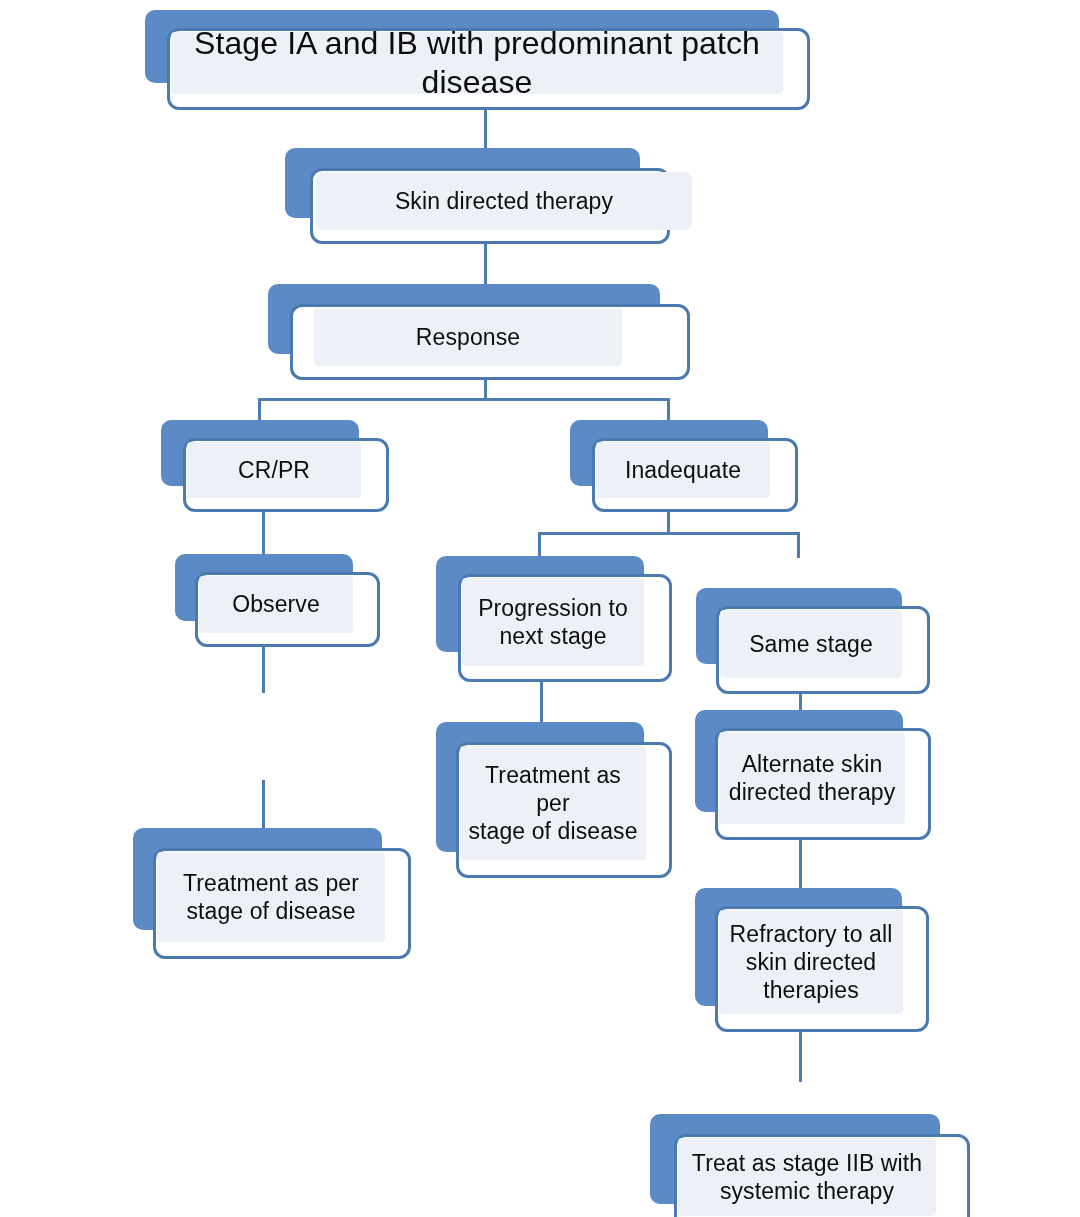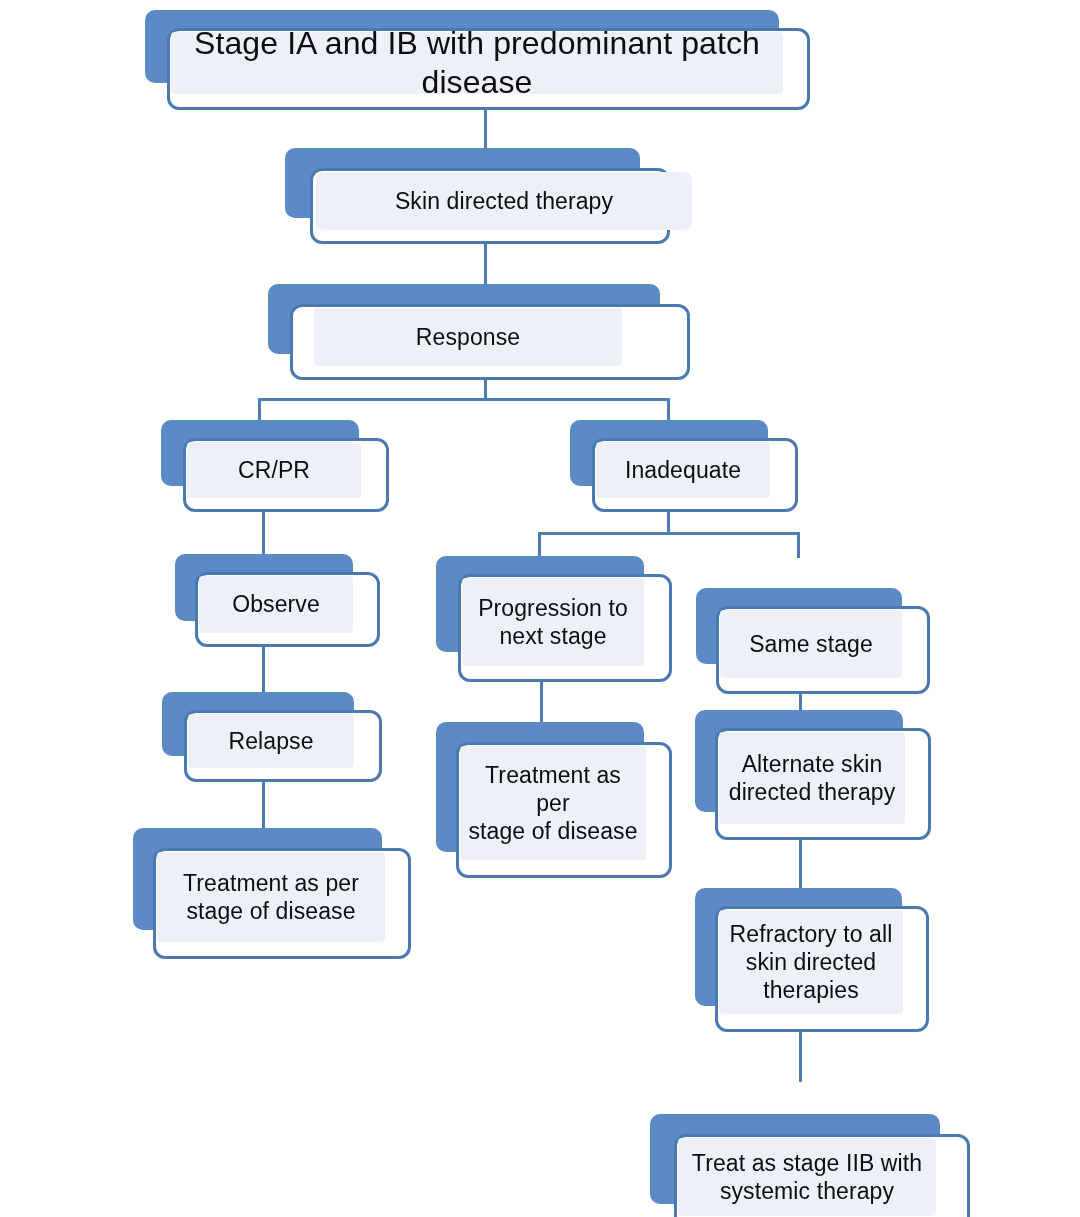--- a/index.html
+++ b/index.html
@@ -131,25 +131,20 @@
     <div class="card" style="left:20px; top:18px; width:185px; height:75px;"></div>
     <div class="band" style="left:24px; top:22px; width:154px; height:57px;">Observe</div>
   </div>
 
   <div class="node" style="left:696px; top:588px; width:234px; height:106px;">
     <div class="plate" style="width:206px; height:76px;"></div>
     <div class="card" style="left:20px; top:18px; width:214px; height:88px;"></div>
     <div class="band" style="left:24px; top:22px; width:182px; height:68px;">Same stage</div>
   </div>
 
-  <div class="node" style="left:162px; top:692px; width:220px; height:90px;">
-    <div class="plate" style="width:192px; height:64px;"></div>
-    <div class="card" style="left:22px; top:18px; width:198px; height:72px;"></div>
-    <div class="band" style="left:26px; top:22px; width:166px; height:54px;">Relapse</div>
-  </div>
 
   <div class="node" style="left:436px; top:722px; width:236px; height:156px;">
     <div class="plate" style="width:208px; height:130px;"></div>
     <div class="card" style="left:20px; top:20px; width:216px; height:136px;"></div>
     <div class="band" style="left:24px; top:24px; width:186px; height:114px;">Treatment as per
 stage of disease</div>
   </div>
 
   <div class="node" style="left:695px; top:710px; width:236px; height:130px;">
     <div class="plate" style="width:208px; height:102px;"></div>

